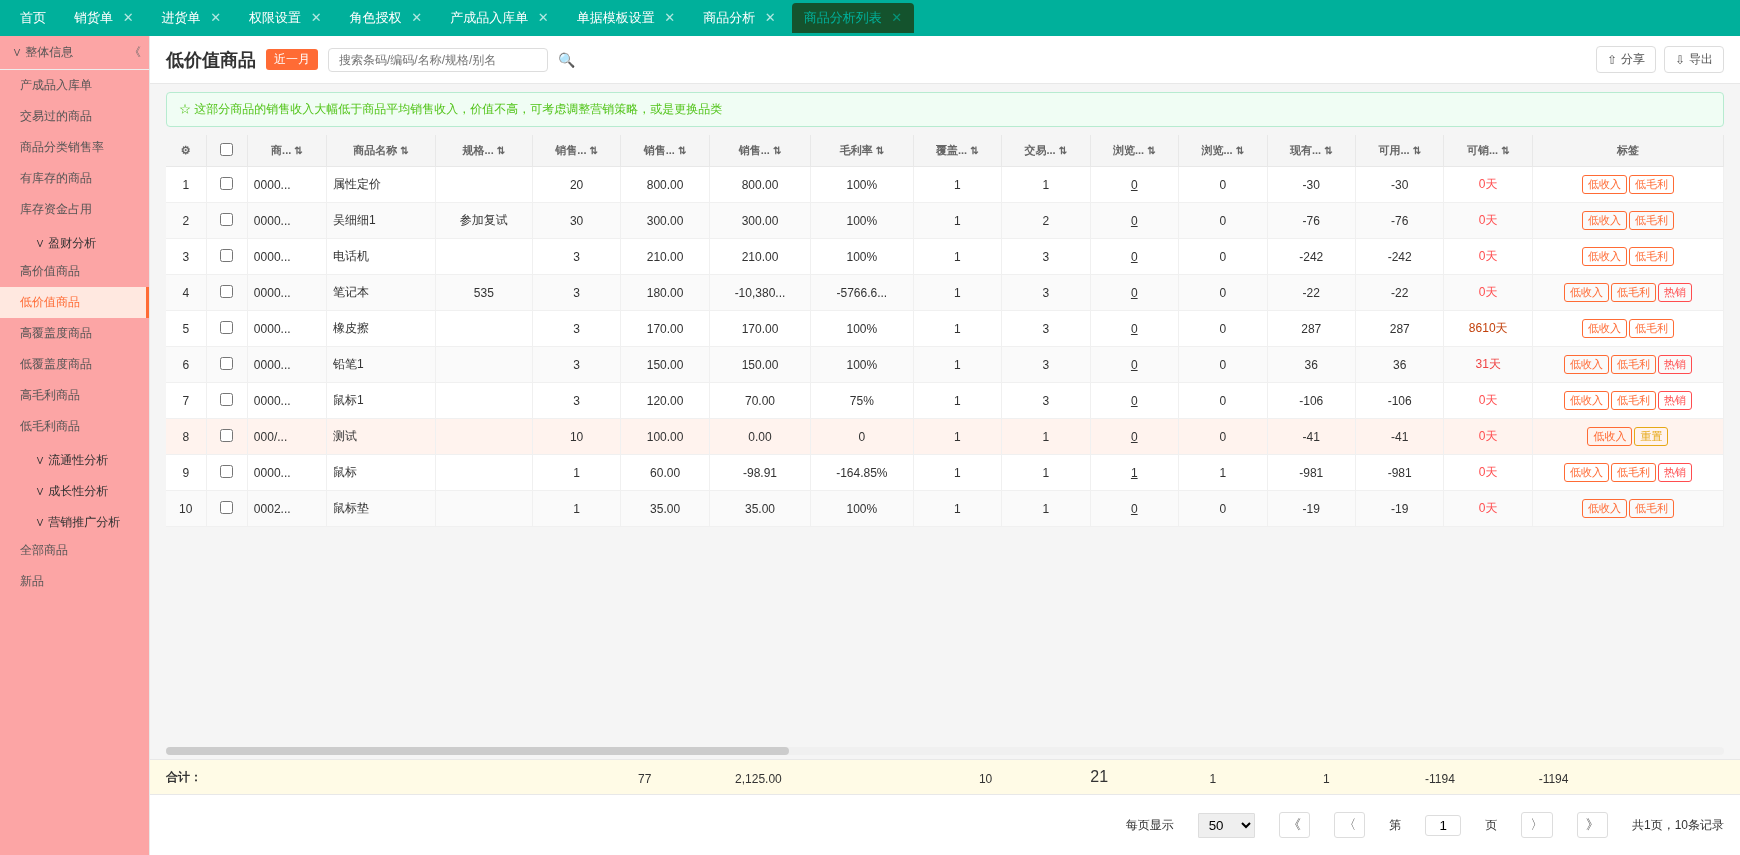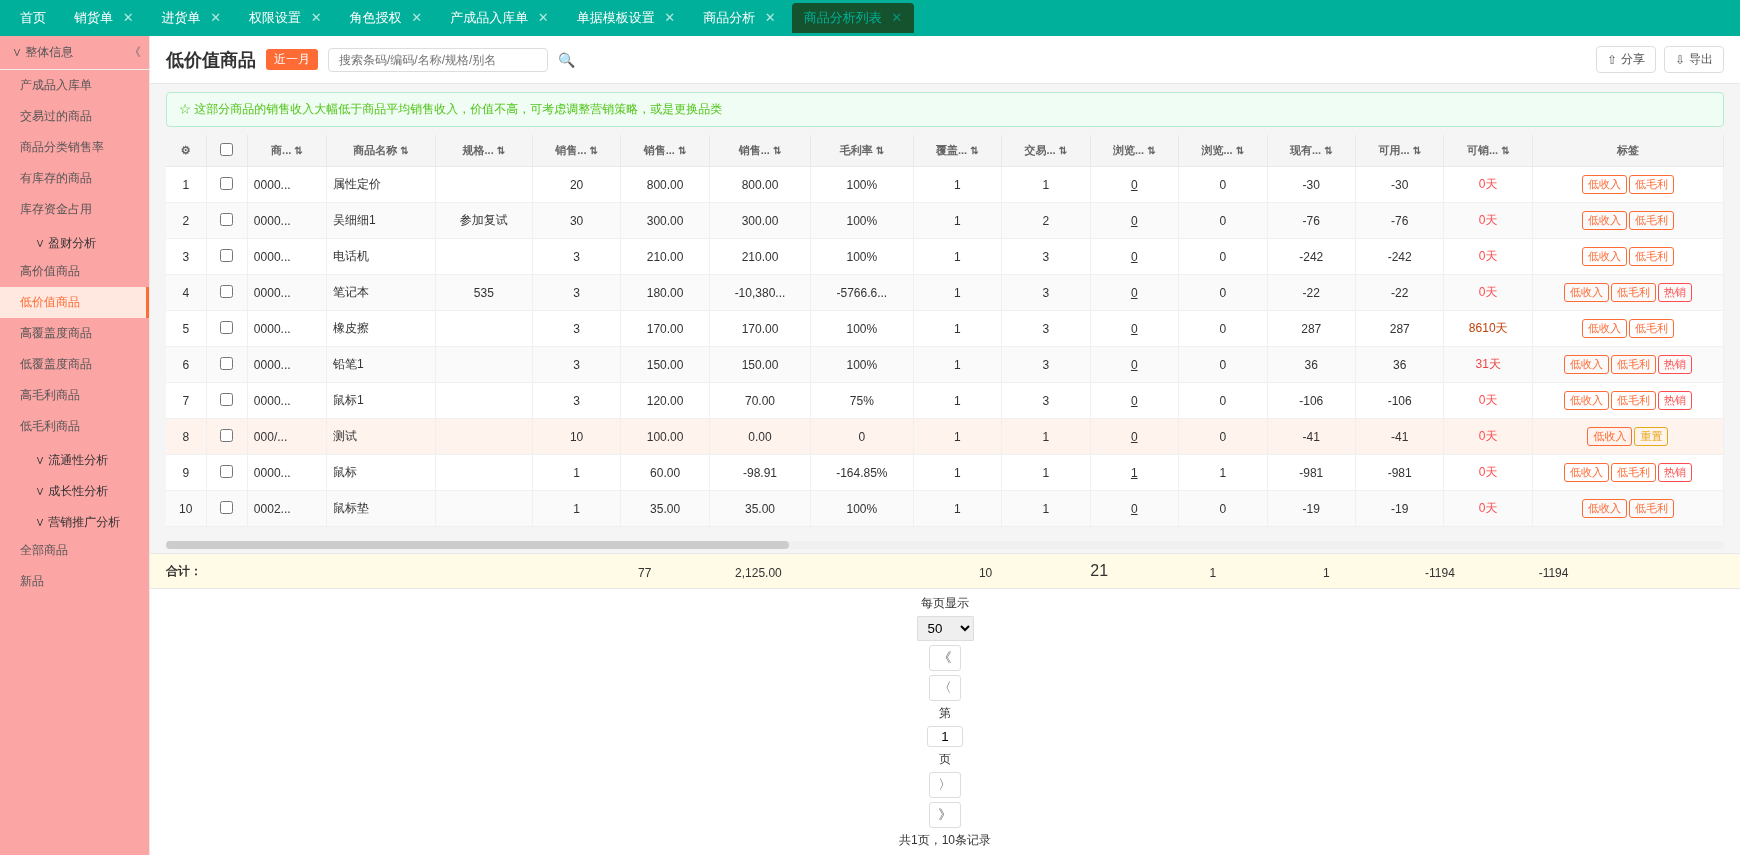--- a/index.html
+++ b/index.html
@@ -51,21 +51,21 @@
     .tag-yellow { color: #e6a817; border: 1px solid #e6a817; }
     .tag-red { color: #ff4d4f; border: 1px solid #ff4d4f; }
     .underline { text-decoration: underline; cursor: pointer; }
     input[type="checkbox"] { cursor: pointer; }
 
     
     .footer-summary { background: #fffbe6; border-top: 1px solid #e8e8e8; padding: 8px 16px; display: flex; align-items: flex-end; gap: 0; }
     .footer-label { font-weight: bold; color: #333; margin-right: 16px; }
 
     
-    .pagination-bar { background: #fff; border-top: 1px solid #e8e8e8; padding: 6px 16px; display: flex; align-items: center; justify-content: flex-end; gap: 4px; font-size: 12px; flex-direction: column; }
+    .pagination-bar { background: #fff; border-top: 1px solid #e8e8e8; padding: 17px 16px; display: flex; align-items: center; justify-content: flex-end; gap: 24px; font-size: 12px; }
     .page-btn { border: 1px solid #ddd; background: #fff; padding: 3px 8px; border-radius: 3px; cursor: pointer; color: #555; }
     .page-select { border: 1px solid #ddd; border-radius: 1px; padding: 3px 6px; }
     .scrollbar-area { height: 8px; background: #f0f0f0; border-radius: 4px; margin: 2px 16px; }
     .scrollbar-thumb { height: 8px; background: #ccc; border-radius: 4px; width: 40%; }
 
     .collapse-icon { cursor: pointer; color: #666; }
     .chevron { font-size: 10px; }
   </style>
 </head>
 <body>

